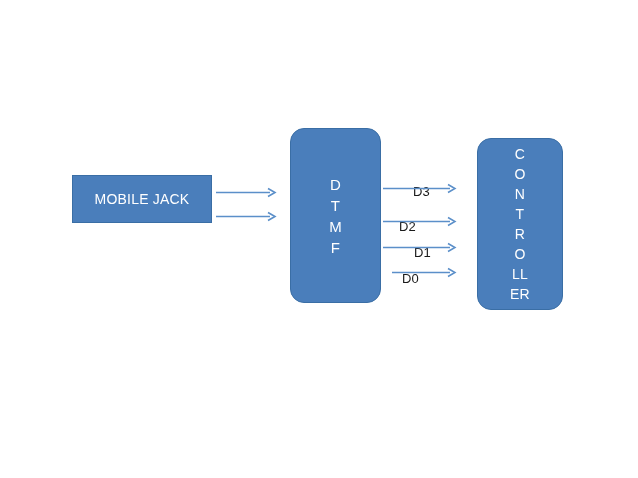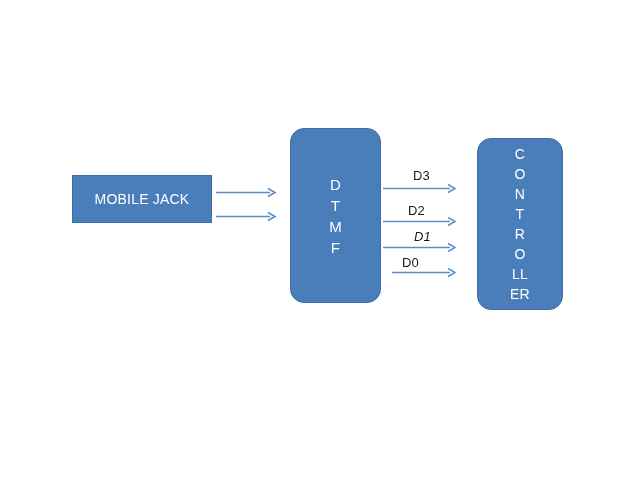--- a/index.html
+++ b/index.html
@@ -76,20 +76,21 @@
     display: block;
     overflow: visible;
   }
 
   
   .sig-label {
     position: absolute;
     font-size: 13px;
     color: #1a1a1a;
     white-space: nowrap;
+    margin-top: 16px;
   }
 </style>
 </head>
 <body>
 
 <div id="canvas">
 
   <div class="block" id="mobile-jack">
     <span>MOBILE JACK</span>
   </div>
@@ -112,23 +113,23 @@
     <span class="stack">
       <span>D</span>
       <span>T</span>
       <span>M</span>
       <span>F</span>
     </span>
   </div>
 
   <div class="sig-label" style="left:413px; top:168px;">D3</div>
 
-  <div class="sig-label" style="left:408px; top:203px;">D2</div>
+  <div class="sig-label" style="left:399px; top:203px;">D2</div>
 
-  <div class="sig-label" style="left:414px; top:229px;font-style:italic;">D1</div>
+  <div class="sig-label" style="left:414px; top:229px;">D1</div>
 
   <div class="sig-label" style="left:402px; top:255px;">D0</div>
 
   <div class="arrow" style="left:383px; top:183px; width:73px;">
     <svg width="73" height="11" viewBox="0 0 73 11">
       <line x1="0" y1="5.5" x2="67" y2="5.5" stroke="#5b8fc9" stroke-width="1.5"></line>
       <path d="M 65 1.5 L 72 5.5 L 65 9.5" fill="none" stroke="#5b8fc9" stroke-width="1.5"></path>
     </svg>
   </div>
 

